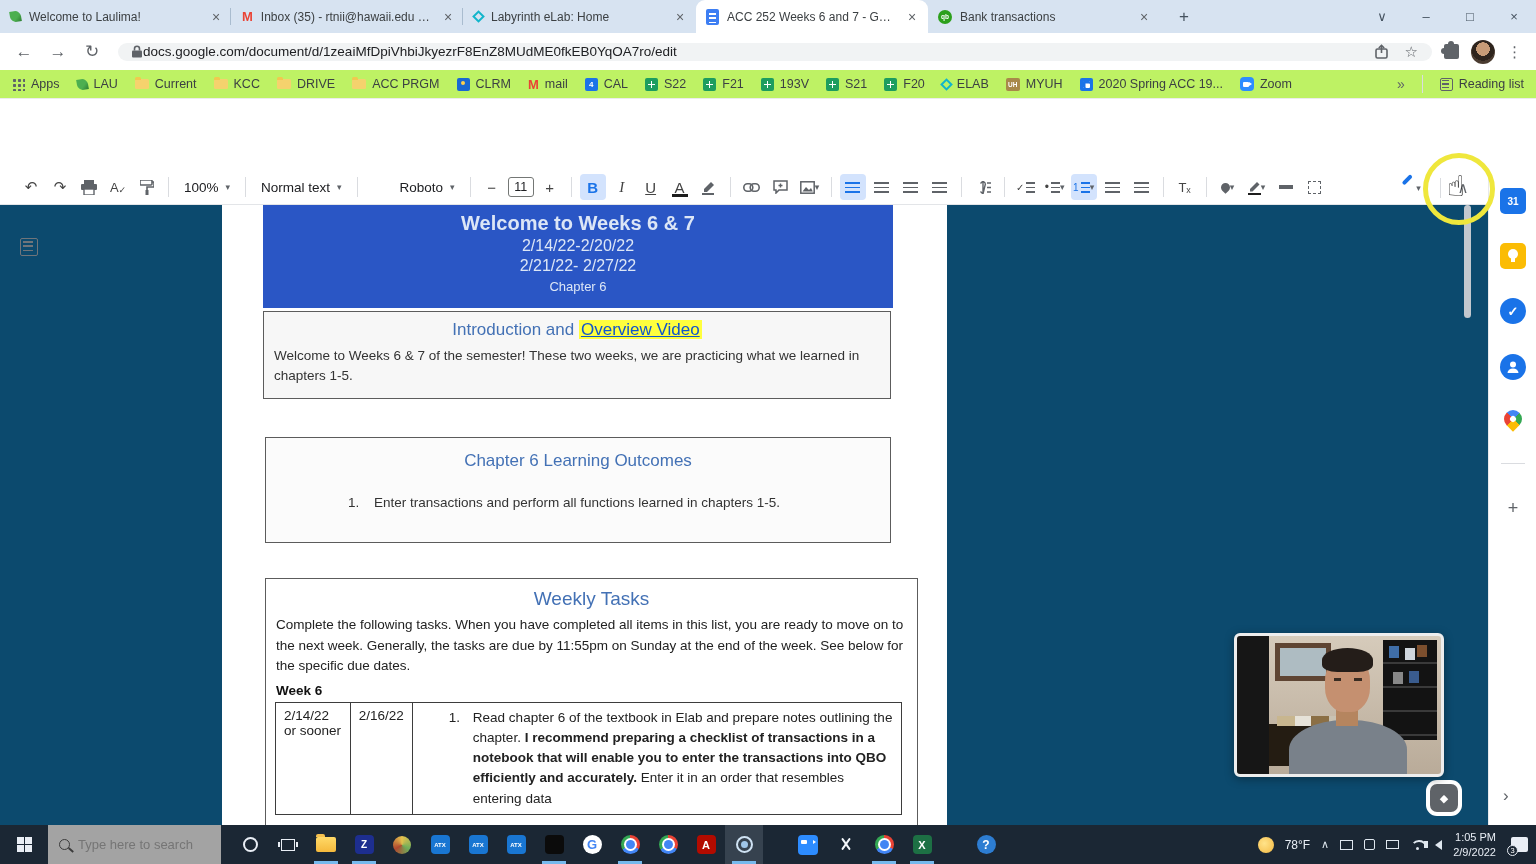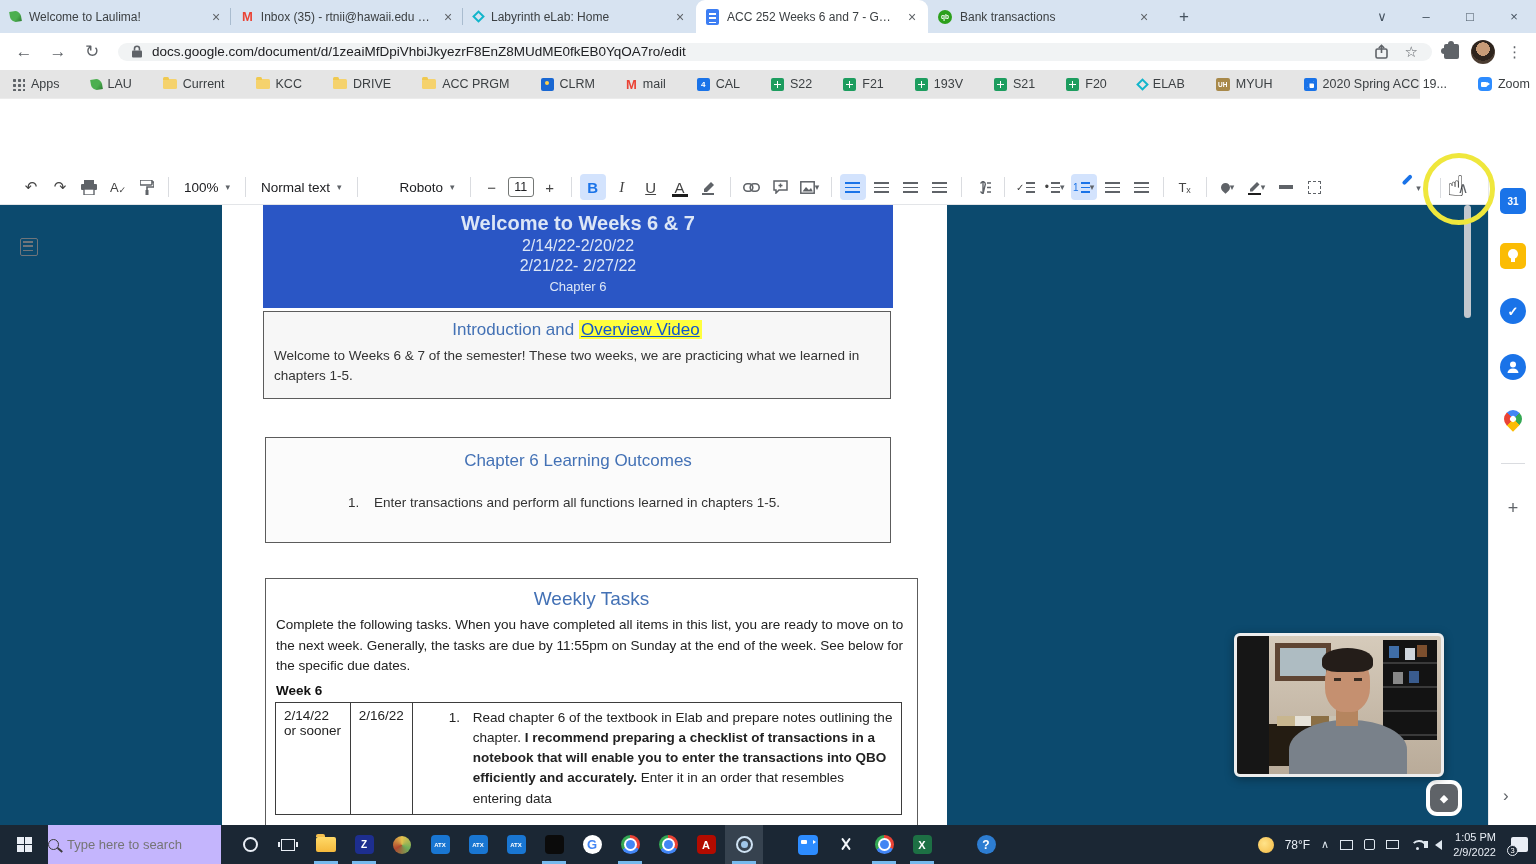--- a/index.html
+++ b/index.html
@@ -17,32 +17,32 @@
   
   .fav{flex:none;display:inline-flex;align-items:center;justify-content:center}
   .ic-leaf{width:11px;height:11px;background:linear-gradient(135deg,#4caf50 60%,#2e7d32);border-radius:0 55% 0 55%;transform:rotate(-10deg)}
   .ic-gmail{color:#ea4335;font-weight:bold;font-size:13px}
   .ic-diamond{width:9px;height:9px;border:2px solid #12b5cb;transform:rotate(45deg)}
   .ic-docs{width:13px;height:16px;background-color:#3d7ef3;border-radius:2px;background-image:repeating-linear-gradient(#fff 0 1.6px,transparent 1.6px 4.4px);background-size:7px 12px;background-position:3px 4px;background-repeat:no-repeat}
   .ic-qb{width:14px;height:14px;border-radius:50%;background:#2ca01c;color:#fff;font-size:6.5px;font-weight:bold;display:flex;align-items:center;justify-content:center}
   
   .addr{position:absolute;left:0;top:33px;width:1536px;height:37px;background:#fff;display:flex;align-items:center;padding:0 10px;gap:6px}
   .navbtn{width:28px;text-align:center;font-size:17px;color:#5f6368}
-  .omni{flex:1;height:18px;background:#f1f3f4;border-radius:14px;display:flex;align-items:center;padding:0 14px;gap:9px;margin:0 6px}
+  .omni{flex:1;height:18px;background:#f1f3f4;border-radius:14px;display:flex;align-items:center;padding:0 14px;margin:0 6px}
   .omni .url{font-size:13.5px;color:#202124;white-space:nowrap}
   .omni .right{margin-left:auto;display:flex;gap:16px;align-items:center;color:#5f6368}
   .addr-right{display:flex;align-items:center;gap:12px;padding-right:4px}
   .avatar{width:24px;height:24px;border-radius:50%;background:radial-gradient(circle at 50% 38%,#c79b77 0 35%,#2e241d 36% 60%,#4a3b30 61%)}
   .puzzle{width:15px;height:15px;background:#5f6368;border-radius:2px;position:relative}
   .puzzle::before{content:"";position:absolute;width:6px;height:6px;border-radius:50%;background:#5f6368;top:-3px;left:4px}
   .puzzle::after{content:"";position:absolute;width:6px;height:6px;border-radius:50%;background:#5f6368;left:-3px;top:4px}
   .kebab{font-size:15px;color:#5f6368}
   .star{font-size:15px;color:#5f6368}
   
-  .bmbar{position:absolute;left:0;top:70px;width:1420px;height:29px;background:#e5e5e5;border-bottom:1px solid #ececec;display:flex;align-items:center;padding:0 12px;gap:31px;font-size:12.5px;color:#3c4043}
+  .bmbar{position:absolute;left:0;top:70px;width:1536px;height:29px;background:#bef264;border-bottom:1px solid #ececec;display:flex;align-items:center;padding:0 12px;gap:17px;font-size:12.5px;color:#3c4043}
   .bm{display:flex;align-items:center;gap:6px;white-space:nowrap}
   .ic-apps{width:13px;height:13px;background:radial-gradient(circle,#5f6368 1.4px,transparent 1.5px);background-size:5px 5px;background-position:0 0}
   .ic-folder{width:14px;height:10px;background:#f5d26d;border-radius:1.5px;position:relative}
   .ic-folder::before{content:"";position:absolute;top:-2px;left:0;width:6px;height:3px;background:#f0c94f;border-radius:1.5px 1.5px 0 0}
   .ic-clrm{width:13px;height:13px;background:#1967d2;border-radius:2px;position:relative}
   .ic-clrm::after{content:"";position:absolute;left:4.5px;top:3px;width:4px;height:4px;border-radius:50%;background:#ffd04c}
   .ic-cal4{width:13px;height:13px;background:#1a73e8;border-radius:2px;color:#fff;font-size:8px;font-weight:bold;display:flex;align-items:center;justify-content:center}
   .ic-sheets{width:13px;height:13px;background:#1d9d5f;border-radius:2px;background-image:linear-gradient(#fff,#fff),linear-gradient(#fff,#fff);background-size:7px 1.4px,1.4px 7px;background-position:3px 6px,5.8px 3px;background-repeat:no-repeat}
   .ic-uh{width:14px;height:13px;background:#a8894a;border-radius:2px;color:#fff;font-size:6.5px;font-weight:bold;display:flex;align-items:center;justify-content:center}
   .ic-window{width:13px;height:13px;background:#1a73e8;border-radius:2px;position:relative}
@@ -134,21 +134,21 @@
   .cam .hair{position:absolute;left:85px;top:12px;width:51px;height:24px;background:#241d19;border-radius:50% 50% 30% 30%}
   .cam .eyes{position:absolute;left:97px;top:42px;width:28px;height:3px;background:linear-gradient(90deg,#3a2c22 0 7px,transparent 7px 20px,#3a2c22 20px 27px)}
   
   .ring{position:absolute;left:1423px;top:153px;width:72px;height:72px;border:5px solid #efe73c;border-radius:50%;z-index:70}
   .hand{position:absolute;left:1447px;top:169px;font-size:29px;color:#222;z-index:71;font-family:"DejaVu Sans",sans-serif}
   
   .tbarwin{position:absolute;left:0;top:825px;width:1536px;height:39px;background:#1b2734;display:flex;align-items:stretch;color:#e9eef5}
   .startbtn{width:48px;display:flex;align-items:center;justify-content:center}
   .winlogo{width:15px;height:15px;display:grid;grid-template-columns:7px 7px;grid-template-rows:7px 7px;gap:1px}
   .winlogo i{background:#e9eef5}
-  .tsearch{width:173px;background:#c4b5fd;display:flex;align-items:center;gap:8px;padding-left:0}
+  .tsearch{width:173px;background:#a3a3a3;display:flex;align-items:center;gap:8px;padding-left:11px}
   .tsearch input{border:none;background:transparent;outline:none;font-size:13px;color:#444;width:130px;font-family:"Liberation Sans",sans-serif}
   .mag{width:11px;height:11px;border:1.8px solid #3b3b3b;border-radius:50%;position:relative;flex:none}
   .mag::after{content:"";position:absolute;left:8px;top:9px;width:6px;height:1.8px;background:#3b3b3b;transform:rotate(40deg)}
   .ticons{display:flex;align-items:stretch;margin-left:10px}
   .tk{width:38px;display:flex;align-items:center;justify-content:center;position:relative}
   .tk.open::after{content:"";position:absolute;left:7px;right:7px;bottom:0;height:3px;background:#76b9ed}
   .tk.activeapp{background:#36424f}
   .sq{border-radius:4px;display:flex;align-items:center;justify-content:center;color:#fff;font-weight:bold}
   .cortana{width:15px;height:15px;border:2px solid #e9eef5;border-radius:50%}
   .taskview{width:14px;height:12px;border:1.6px solid #e9eef5;position:relative}

